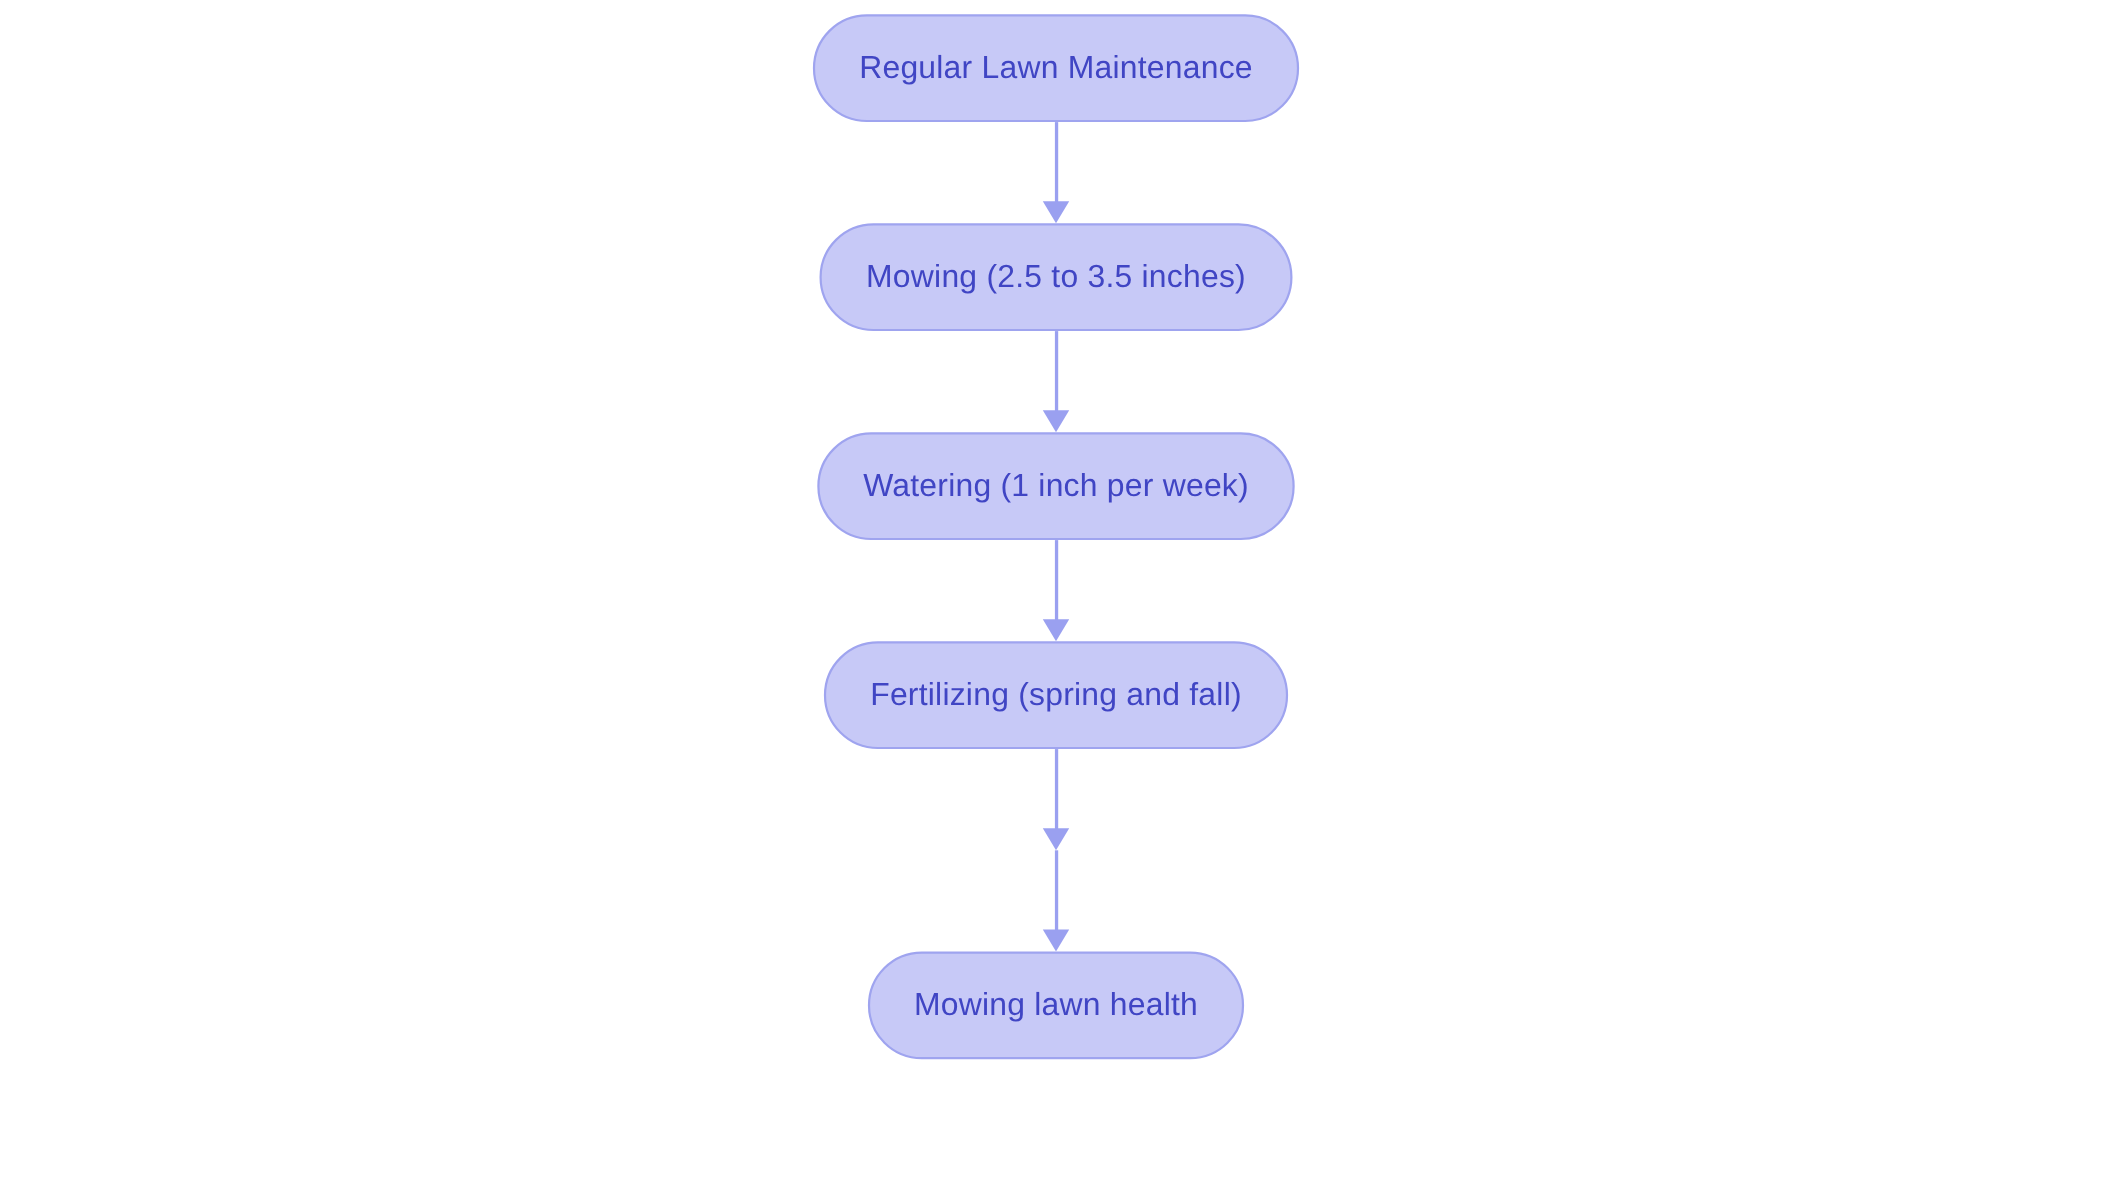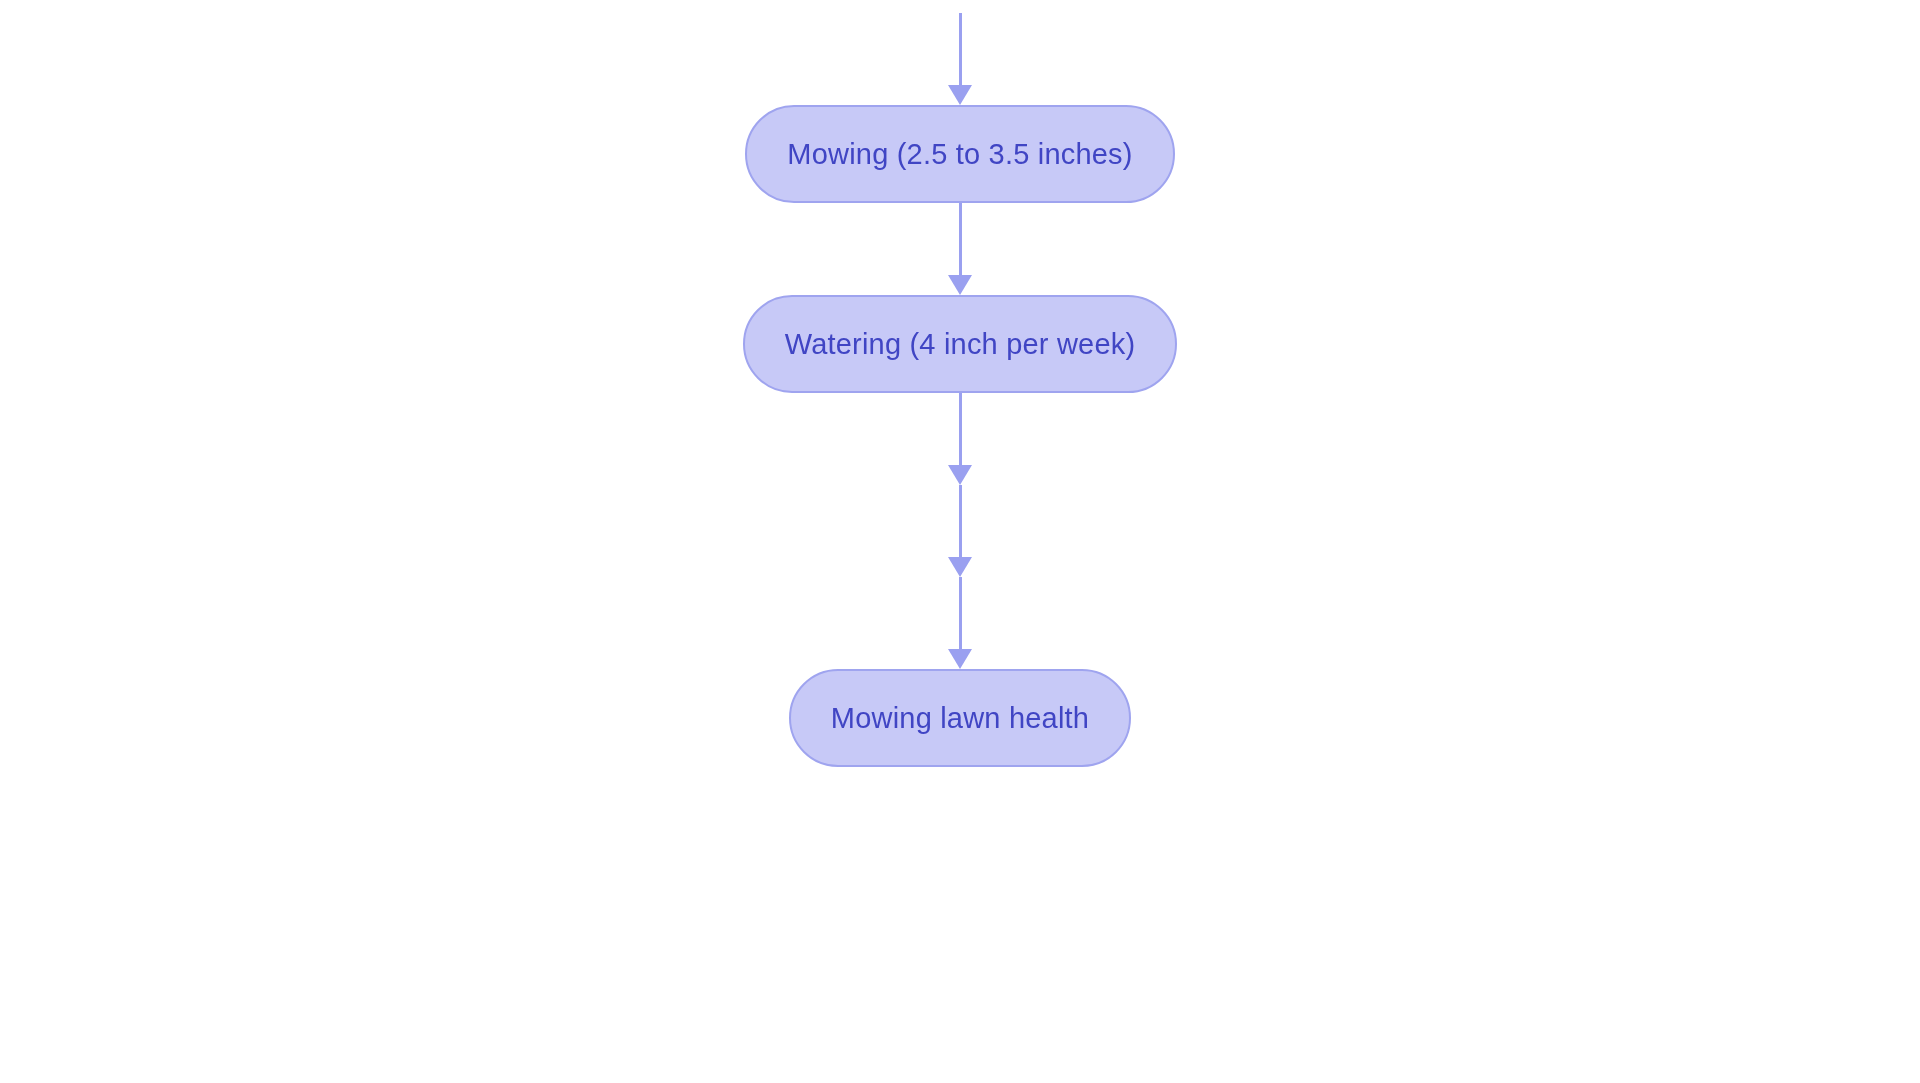--- a/index.html
+++ b/index.html
@@ -59,44 +59,50 @@
     border-left: 12px solid transparent;
     border-right: 12px solid transparent;
     border-top: 20px solid var(--arrow-color);
     margin-top: -1px;
   }
 </style>
 </head>
 <body style="background: rgb(255, 255, 255);">
 
 <div class="canvas">
+  <div class="node">
+    <span class="node-label">Regular Lawn Maintenance</span>
+  </div>
 
   <div class="arrow">
     <div class="arrow-line"></div>
     <div class="arrow-head"></div>
   </div>
 
   <div class="node">
     <span class="node-label">Mowing (2.5 to 3.5 inches)</span>
   </div>
 
   <div class="arrow">
     <div class="arrow-line"></div>
     <div class="arrow-head"></div>
   </div>
 
   <div class="node">
-    <span class="node-label">Watering (4 inch per week)</span>
+    <span class="node-label">Watering (1 inch per week)</span>
   </div>
 
   <div class="arrow">
     <div class="arrow-line"></div>
     <div class="arrow-head"></div>
   </div>
 
+  <div class="node">
+    <span class="node-label">Fertilizing (spring and fall)</span>
+  </div>
 
   <div class="arrow">
     <div class="arrow-line"></div>
     <div class="arrow-head"></div>
   </div>
 
 
   <div class="arrow">
     <div class="arrow-line"></div>
     <div class="arrow-head"></div>

